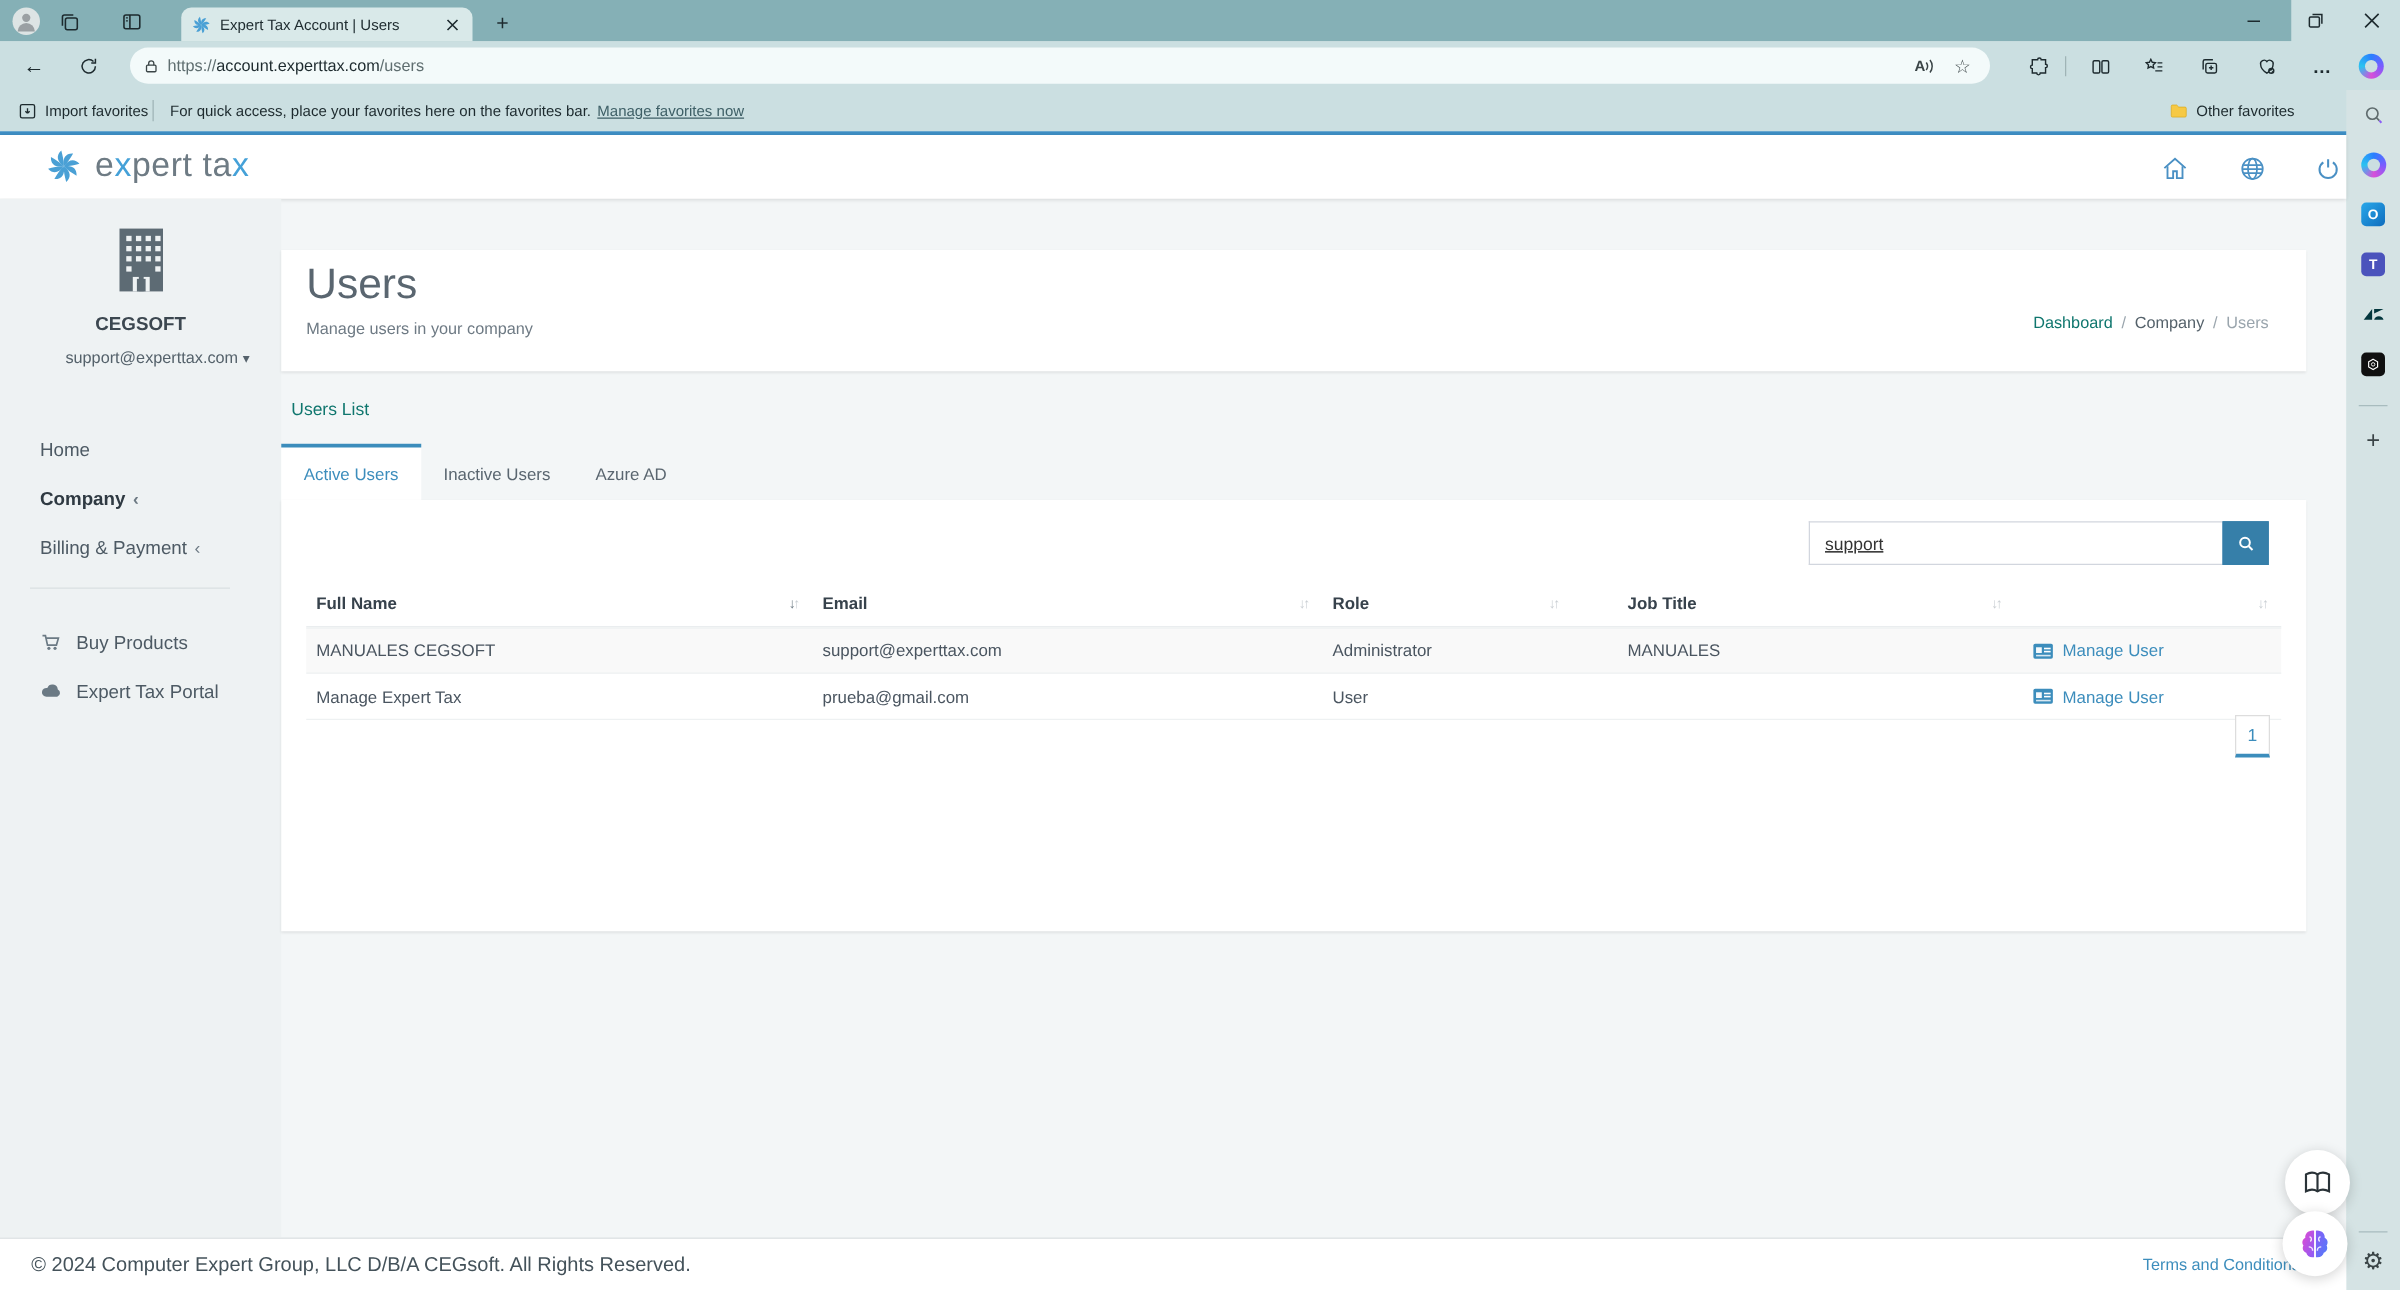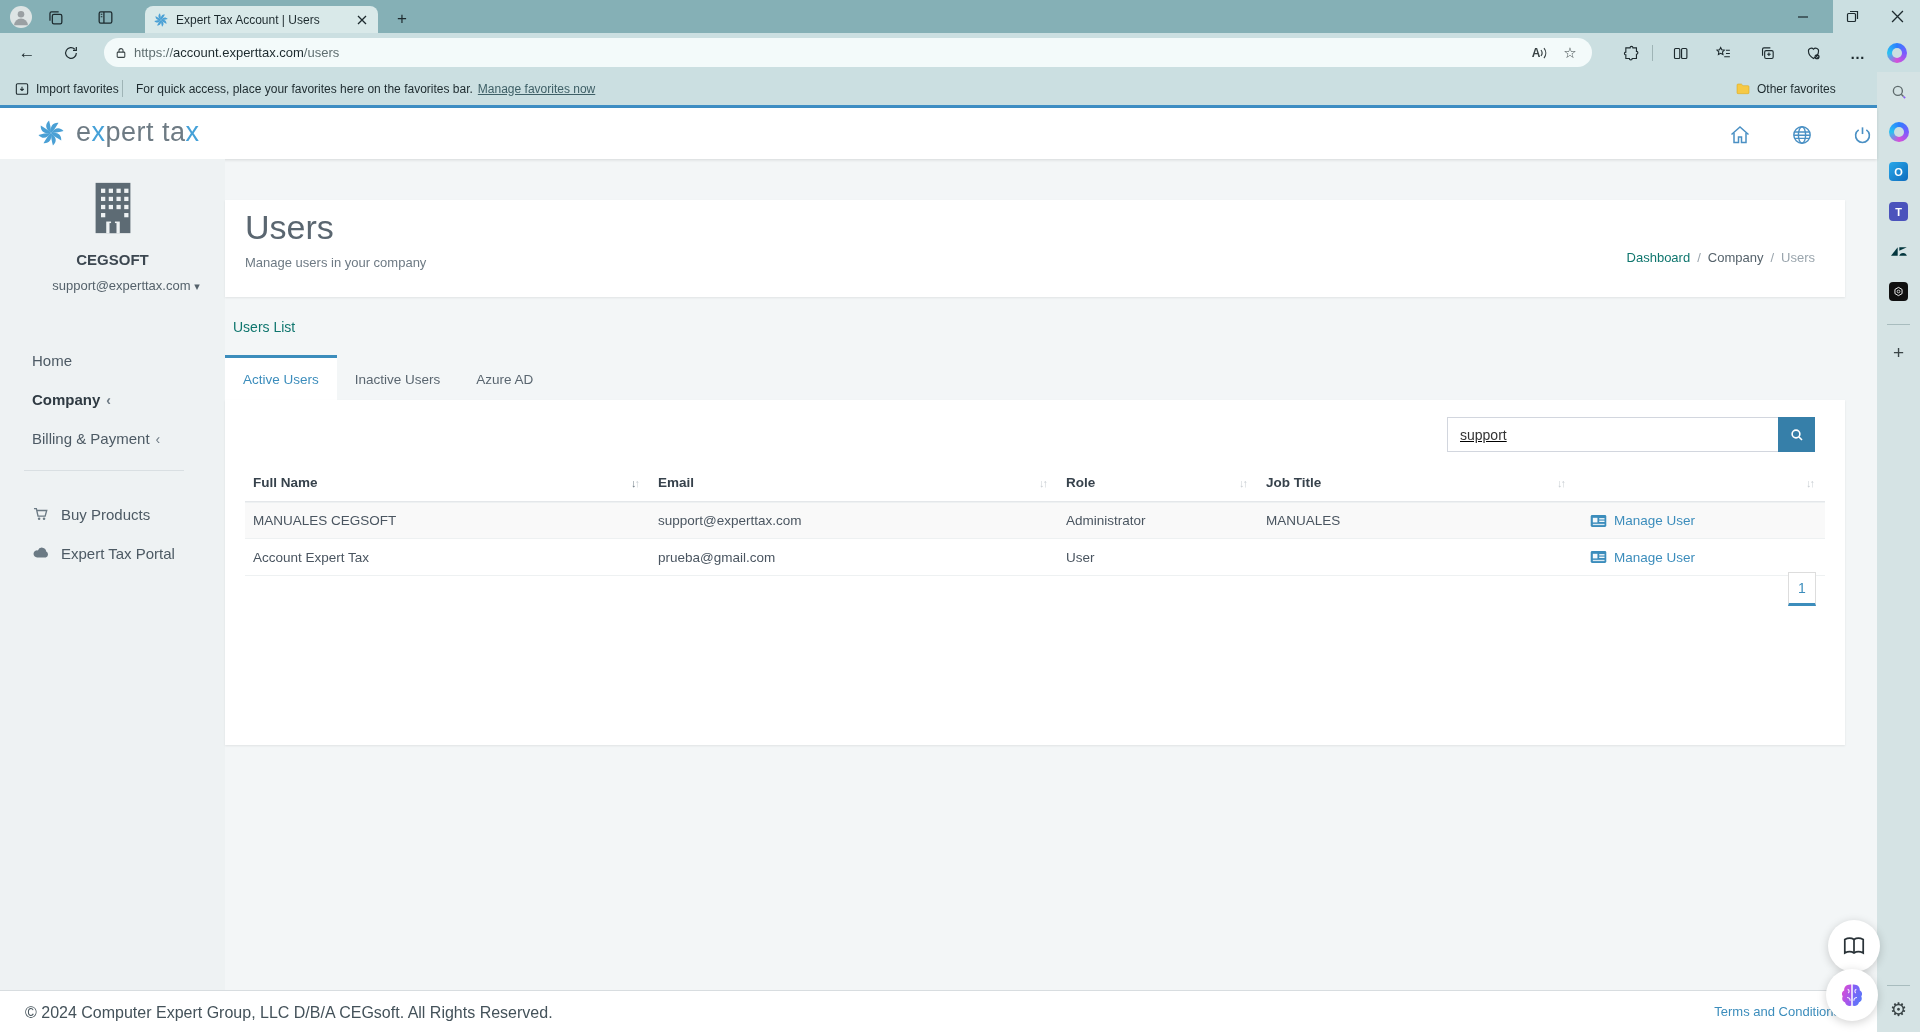--- a/index.html
+++ b/index.html
@@ -97,21 +97,21 @@
 
   #main-card { position:absolute; left:0; top:241px; width:1620px; height:345px; background:#fff; box-shadow:0 1px 2px rgba(0,0,0,.08); }
   #search-box { position:absolute; left:1222px; top:17px; display:flex;text-decoration:underline; }
   #search-input { width:331px; height:35px; border:1px solid #d2d6de; border-right:none; font-size:14px; color:#333; padding:0 12px; outline:none; font-family:inherit; background:#fff; }
   #search-btn { width:37px; height:35px; background:#367fa9; border:1px solid #367fa9; display:flex; align-items:center; justify-content:center; cursor:pointer; }
 
   #user-table { position:absolute; left:20px; top:64px; width:1580px; font-size:13.5px; }
   .tr { display:flex; align-items:center; }
   .th-row { border-bottom:1px solid #e4e7ea; height:38px; font-weight:bold; color:#37424c; }
   .td, .th { padding:0 8px; display:flex; align-items:center; }
-  .c-name { width:405px; } .c-email { width:408px; } .c-role { width:200px; } .c-job { width:318px; } .c-act { flex:1; }
+  .c-name { width:405px; } .c-email { width:408px; } .c-role { width:200px; } .c-job { width:318px;margin-left:36px; } .c-act { flex:1; }
   .sort { margin-left:auto; font-size:11px; letter-spacing:-2px; padding-right:4px; }
   .sort .on { color:#6d7a84; } .sort .off { color:#c9ced3; }
   .row { height:37px; color:#4a5560; border-bottom:1px solid #eef1f2; }
   .row.striped { background:#f9f9f9; border-top:1px solid #eef1f2; }
   .manage { display:flex; align-items:center; margin-left:6px; cursor:pointer; text-decoration:none; }
   .manage svg { margin-right:7px; }
   .manage span { color:#3c8dbc; font-size:13.5px; }
   #pagination { position:absolute; right:29px; top:172px; }
   #page-1 { width:28px; height:34px; background:#fff; border:1px solid #ddd; border-bottom:3px solid #3c8dbc; color:#3c8dbc; font-size:14px; display:flex; align-items:center; justify-content:center; cursor:pointer; }
 
@@ -481,21 +481,21 @@
                   <rect x="13" y="5.5" width="7.5" height="1.8" fill="#fff"></rect>
                   <rect x="13" y="9" width="7.5" height="1.8" fill="#fff"></rect>
                   <rect x="4" y="13.5" width="16.5" height="1.8" fill="#fff" opacity=".8"></rect>
                 </svg>
               <span>Manage User</span>
             </a>
           </div>
         </div>
 
         <div class="tr row">
-          <div class="td c-name">Account Expert Tax</div>
+          <div class="td c-name">Manage Expert Tax</div>
           <div class="td c-email">prueba@gmail.com</div>
           <div class="td c-role">User</div>
           <div class="td c-job"></div>
           <div class="td c-act">
             <a class="manage">
               <svg width="17" height="14" viewBox="0 0 24 19">
                   <rect x="1" y="1" width="22" height="17" rx="2" fill="#3c8dbc"></rect>
                   <rect x="4" y="5" width="6.5" height="6.5" fill="#fff" opacity=".95"></rect>
                   <rect x="13" y="5.5" width="7.5" height="1.8" fill="#fff"></rect>
                   <rect x="13" y="9" width="7.5" height="1.8" fill="#fff"></rect>

